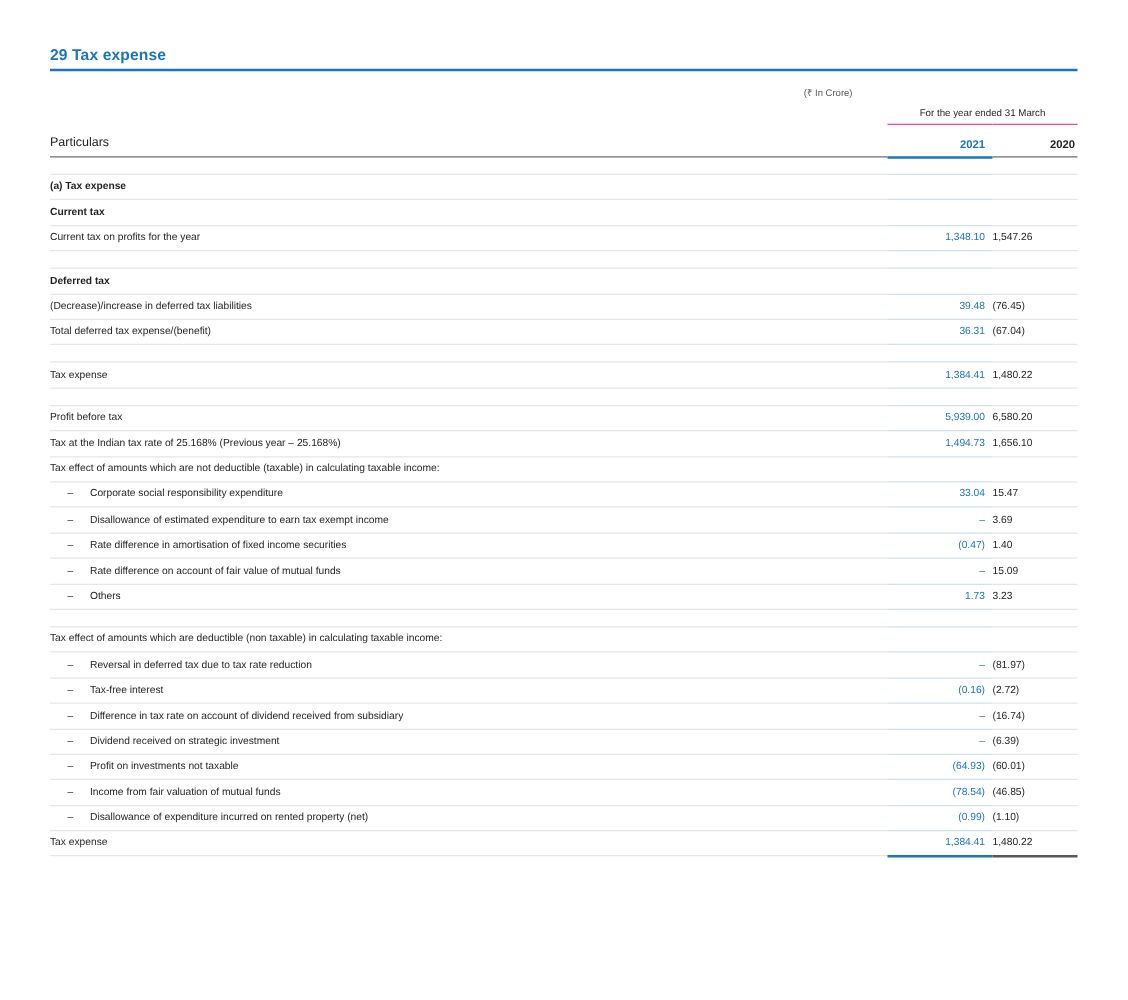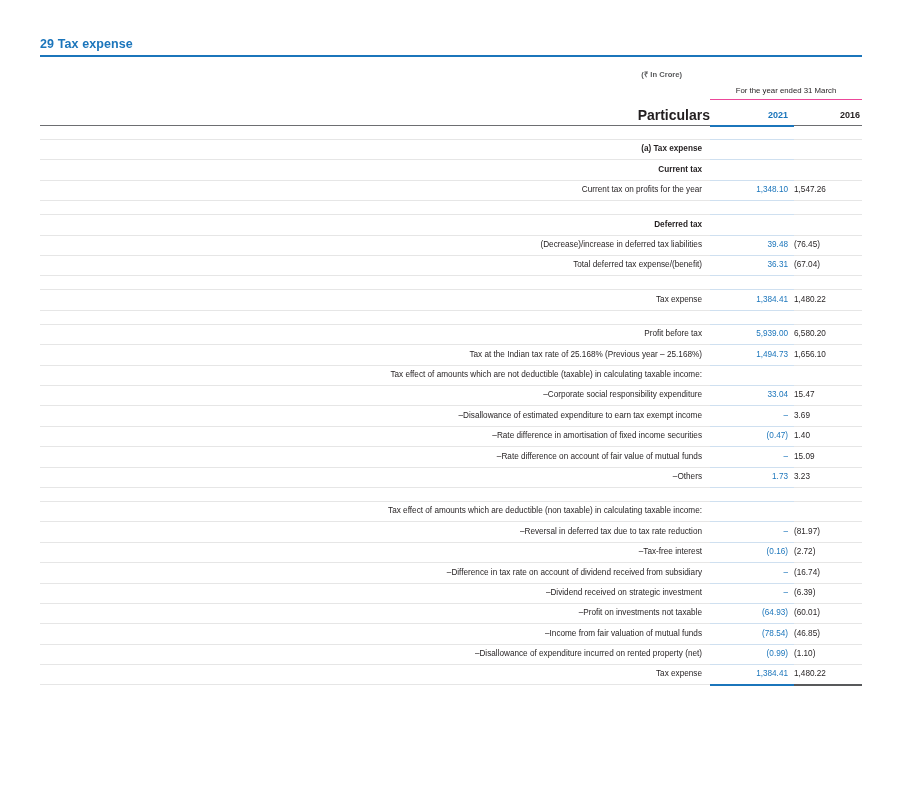--- a/index.html
+++ b/index.html
@@ -41,21 +41,20 @@
     margin-top: 12px;
     height: 14px;
     position: relative;
   }
   .units {
     position: absolute;
     right: 0; top: 0;
     font-size: 7.6px;
     color: #58595b;
     line-height: 12px;
-    font-weight: bold;
   }
 
   
   table.fin {
     width: 822px;
     border-collapse: collapse;
     table-layout: fixed;
     margin-top: 2px;
   }
   table.fin col.c-part { width: 670px; }
@@ -73,24 +72,24 @@
     font-size: 7.8px;
     color: #231f20;
     text-align: center;
     padding-bottom: 3px;
     border-bottom: 1px solid #ec4899;
     line-height: 11px;
   }
   .hdr-blank { border: none; }
 
   .hdr-particulars {
-    font-size: 14px;
-    font-weight: bold;
-    color: #231f20;
-    text-align: right;
+    font-size: 10px;
+    font-weight: normal;
+    color: #231f20;
+    text-align: left;
     padding: 9px 0 4px 0;
     border-bottom: 1.7px solid #6d6e71;
     line-height: 12px;
   }
   .hdr-y1 {
     font-size: 9px;
     font-weight: bold;
     color: #1b75bb;
     text-align: right;
     padding: 9px 6px 4px 0;
@@ -110,21 +109,21 @@
   
   tbody tr { height: 20.4px; }
   tbody td {
     font-size: 8.2px;
     line-height: 11px;
     padding: 0 0 5px 0;
     border-bottom: 1px solid #e6e6e6;
     color: #231f20;
     height: 20.4px;
   }
-  tbody td.lbl { text-align: right; padding-right: 8px; }
+  tbody td.lbl { text-align: left; padding-right: 8px; }
   tbody td.v1 {
     text-align: right;
     color: #1b75bb;
     padding-right: 6px;
     border-bottom: 1px solid #cfe0f0;
   }
   tbody td.v2 {
     text-align: left;
     color: #231f20;
     padding-right: 2px;
@@ -176,21 +175,21 @@
         <col class="c-y2">
     </colgroup>
     <thead>
       <tr>
         <th class="hdr-blank"></th>
         <th class="hdr-span" colspan="2">For the year ended 31 March</th>
       </tr>
       <tr>
         <th class="hdr-particulars">Particulars</th>
         <th class="hdr-y1">2021</th>
-        <th class="hdr-y2">2016</th>
+        <th class="hdr-y2">2020</th>
       </tr>
     </thead>
     <tbody id="tbody">
         <tr class="spacer">
           <td class="lbl"></td>
           <td class="v1"></td>
           <td class="v2"></td>
         </tr>
         <tr class="bold">
           <td class="lbl">(a) Tax expense</td>

